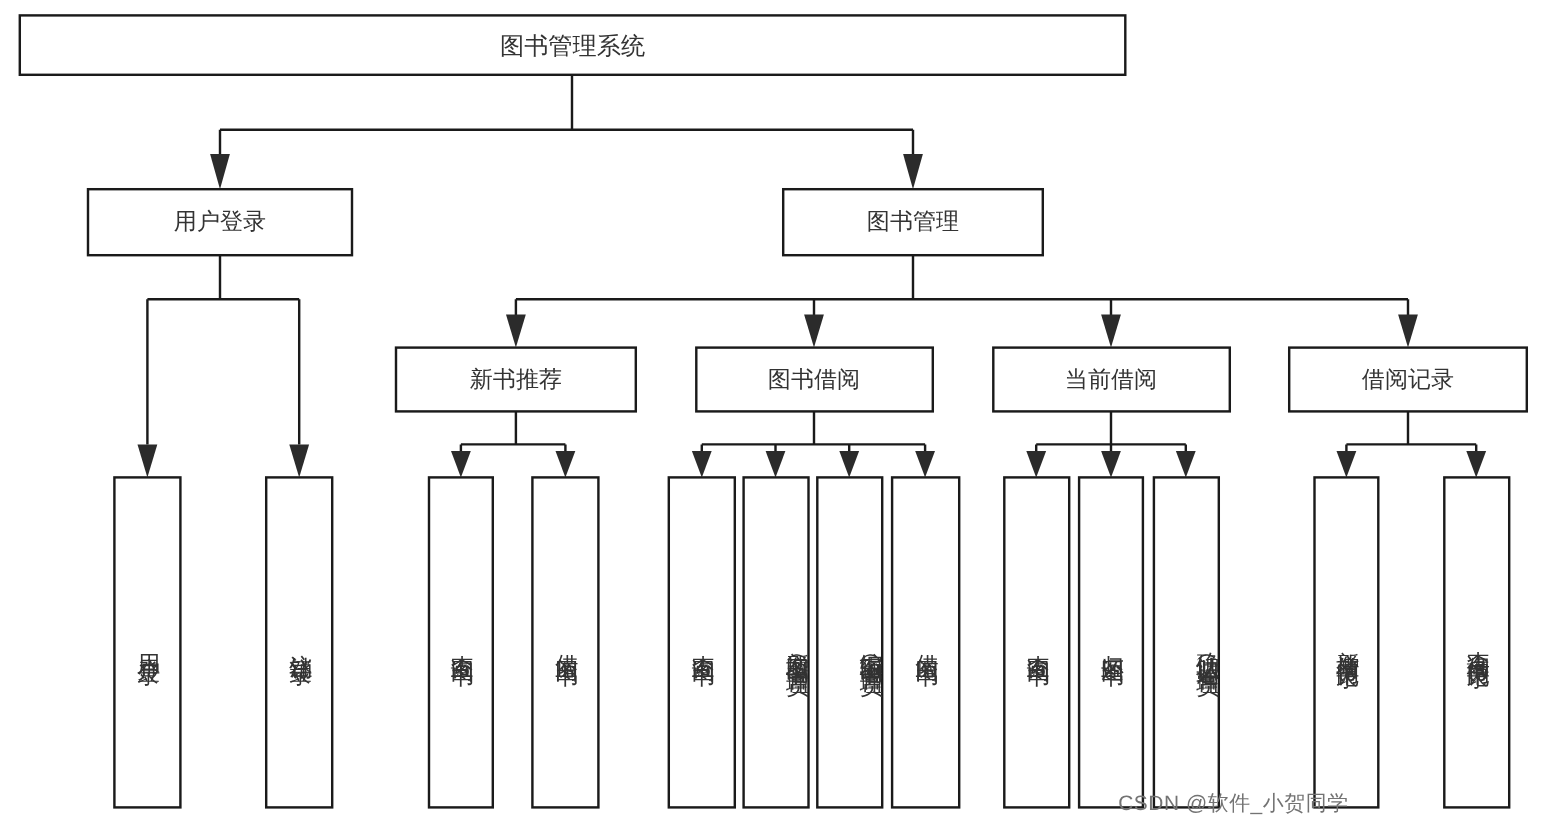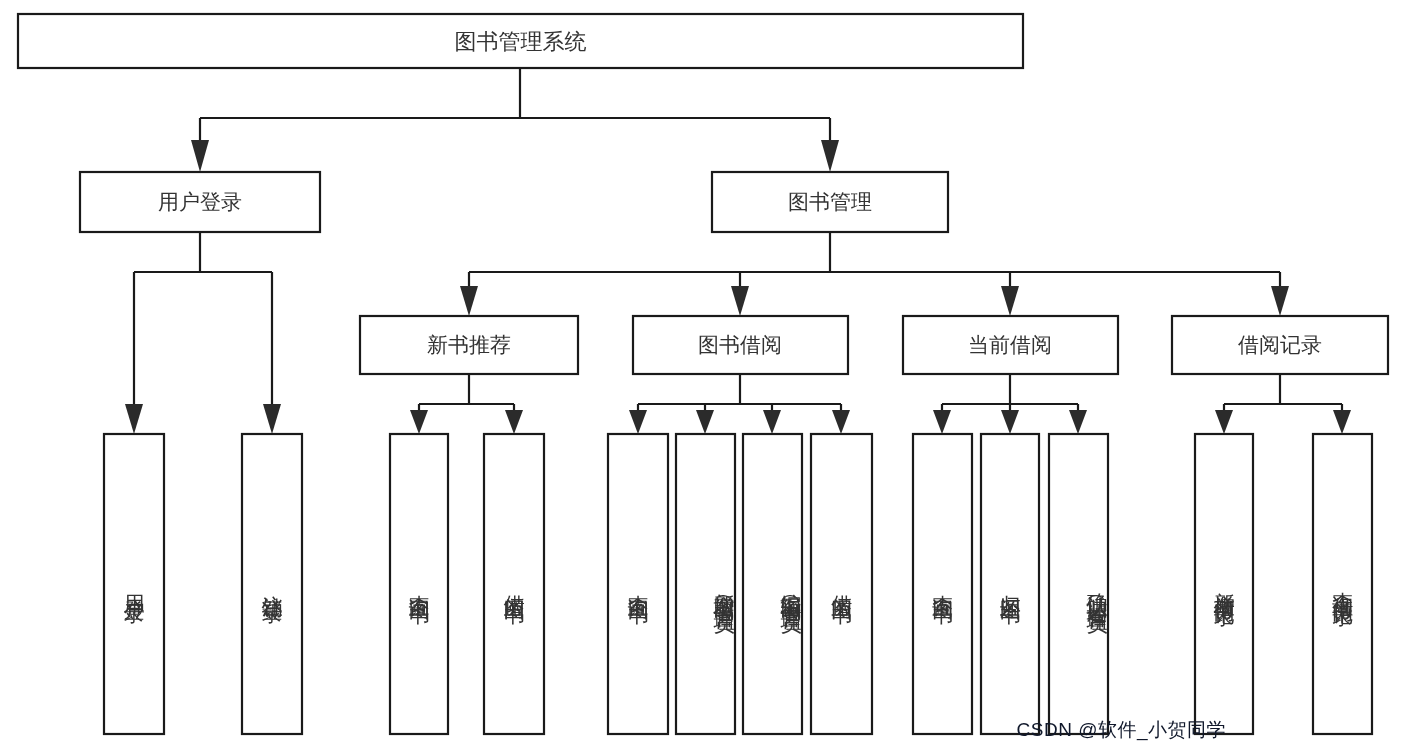--- a/index.html
+++ b/index.html
@@ -71,21 +71,21 @@
   .arrow-head {
     fill: #2b2b2b;
     stroke: none;
   }
   .watermark {
     position: absolute;
     right: 8px;
     bottom: 4px;
     font-family: "Liberation Sans", "DejaVu Sans", sans-serif;
     font-size: 19px;
-    color: #0f172a;
+    color: #737373;
     letter-spacing: 0.5px;
     white-space: nowrap;
     pointer-events: none;
   }
 </style>
 </head>
 <body>
 
 <div id="diagram-root">
 

